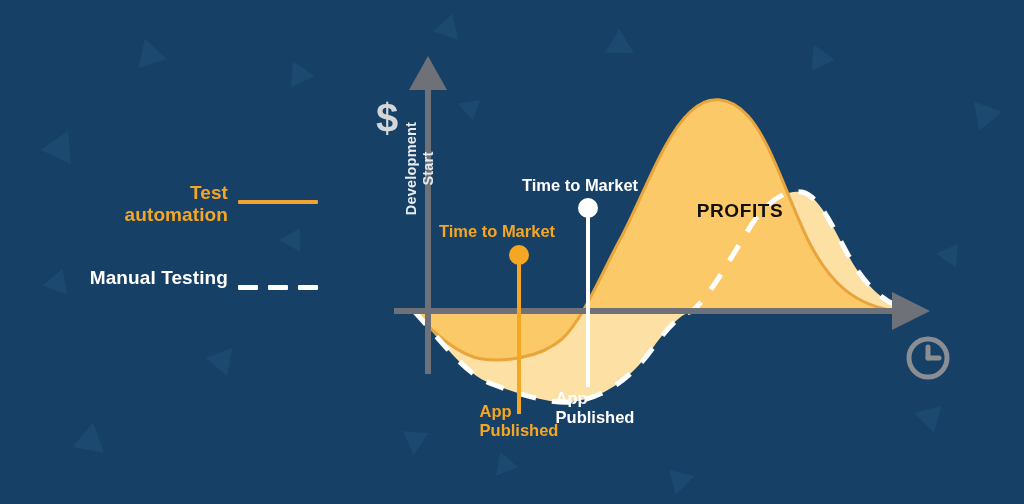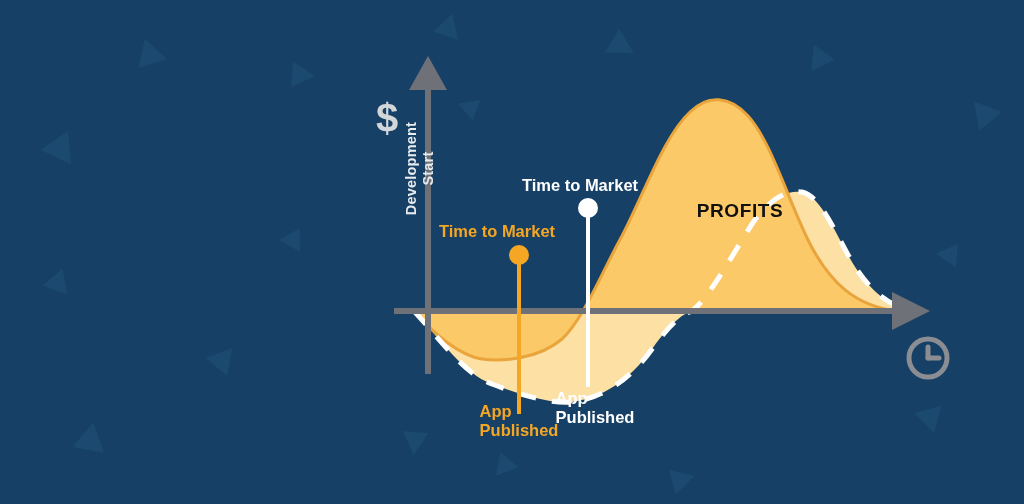--- a/index.html
+++ b/index.html
@@ -119,21 +119,36 @@
           <path d="M0,-15 L13,8 L-13,8 Z"></path>
         </g>
       <g transform="translate(700,300) rotate(-60)">
           <path d="M0,-13 L11,7 L-11,7 Z"></path>
         </g>
     </g>
   </svg>
 
   <div class="legend">
 
-
+    <div class="legend-row" id="legend-auto">
+      <div class="legend-label">
+        <span>Test</span><br>
+        <span>automation</span>
+      </div>
+      <div class="swatch-solid"></div>
+    </div>
+
+    <div class="legend-row" id="legend-manual">
+      <div class="legend-label">Manual Testing</div>
+      <div class="swatch-dashed">
+        <i style="left:0"></i>
+          <i style="left:30px"></i>
+          <i style="left:60px"></i>
+      </div>
+    </div>
 
   </div>
 
   <div class="chart">
 
     <svg width="672" height="420" viewBox="0 0 672 420">
 
       <path d="M62,267 C88,295 112,330 140,340 C172,352 200,360 220,358
                C250,354 278,336 300,305 C318,280 330,270 340,267
                C356,255 378,215 400,180 C420,152 436,146 450,148

